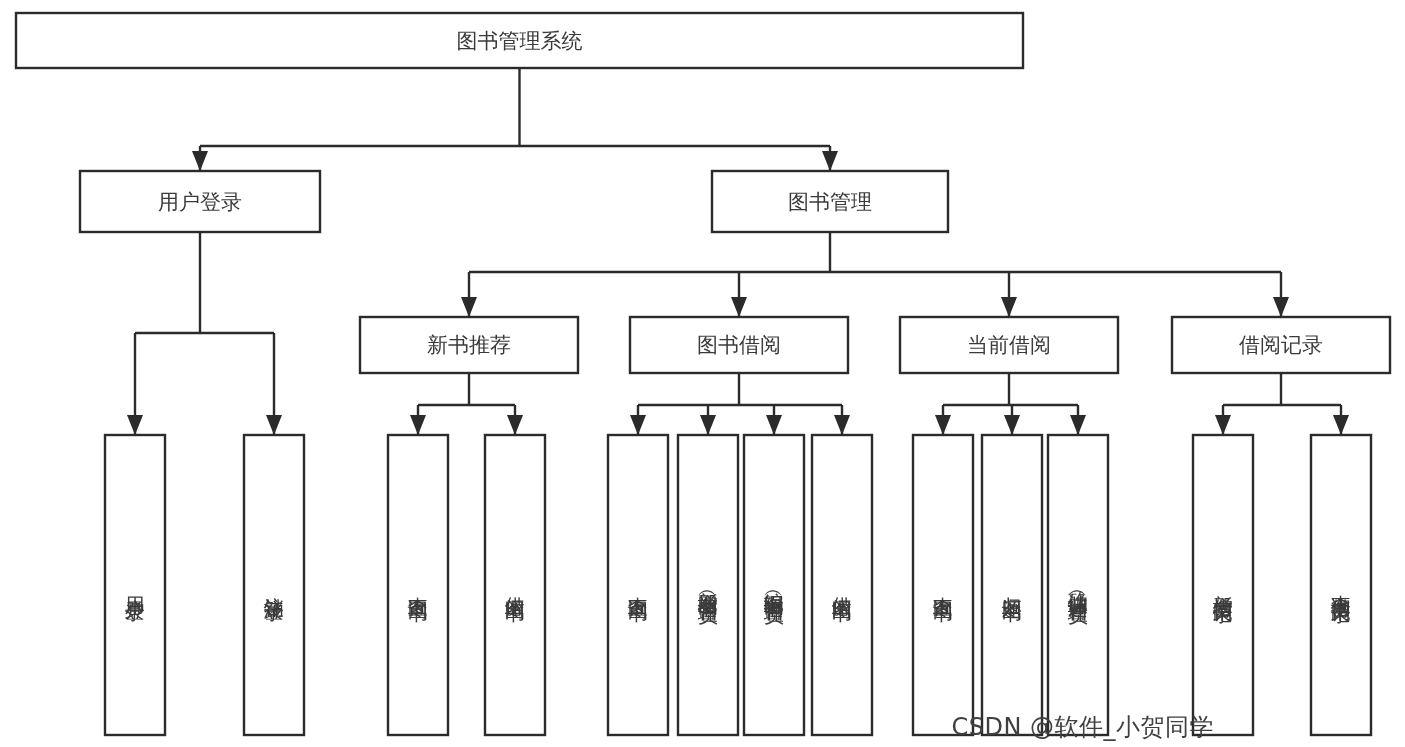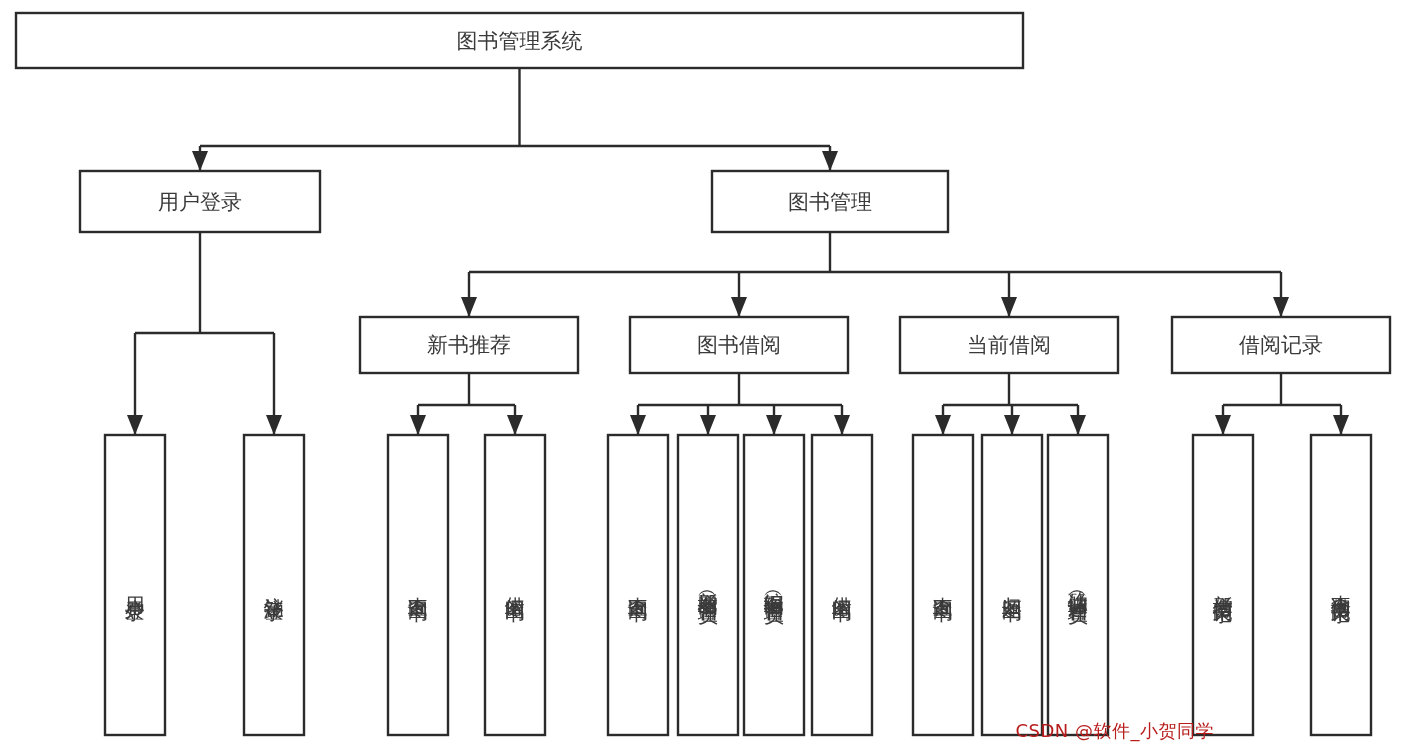--- a/index.html
+++ b/index.html
@@ -67,22 +67,22 @@
     line-height: 1.12;
     color: #3a3a3a;
     letter-spacing: 2px;
     white-space: nowrap;
   }
   .watermark {
     position: absolute;
     right: 10px;
     bottom: 4px;
     font-family: "DejaVu Sans", "Liberation Sans", sans-serif;
-    font-size: 18px;
-    color: #b91c1c;
+    font-size: 24px;
+    color: #404040;
     letter-spacing: 0.5px;
     white-space: nowrap;
     pointer-events: none;
     margin-left: 22px;
   }
 </style>
 </head>
 <body>
 
 <div id="diagram-root">

